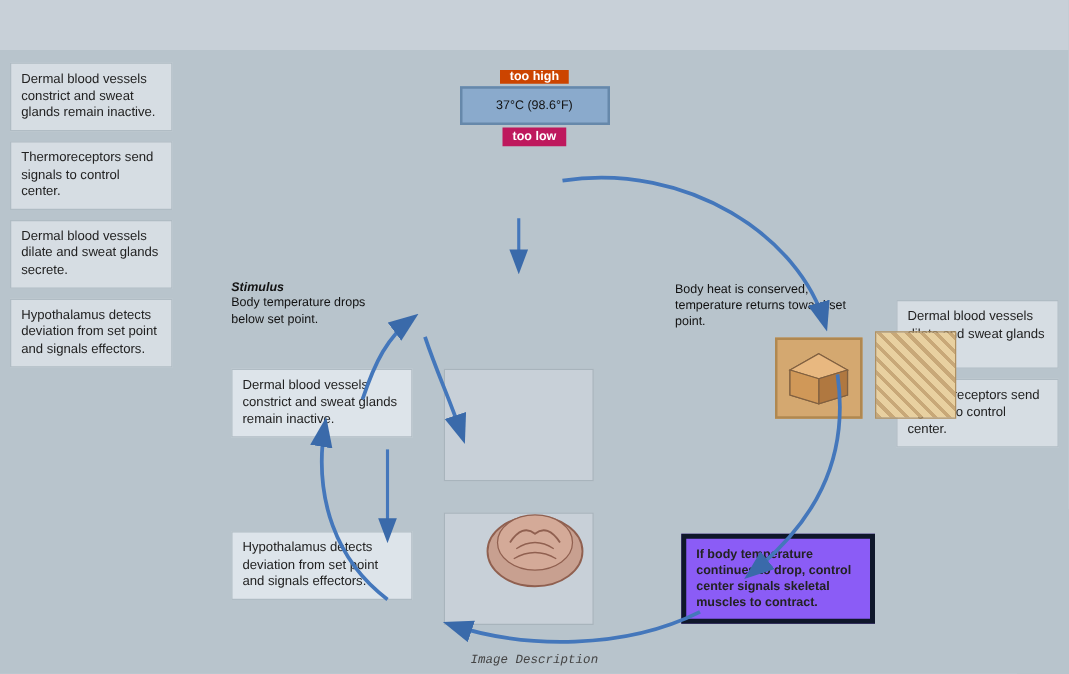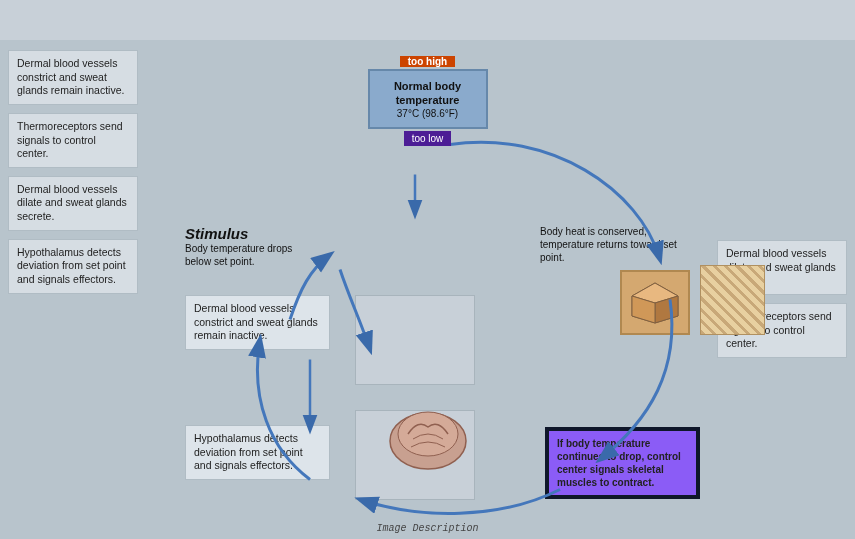--- a/index.html
+++ b/index.html
@@ -85,41 +85,41 @@
       font-weight: bold;
       font-size: 11px;
       line-height: 1.3;
     }
 
     .temp-value {
       font-size: 10px;
     }
 
     .too-low-label {
-      background: #4c1d95;
+      background: #be185d;
       color: white;
       font-size: 10px;
-      font-weight: normal;
+      font-weight: bold;
       padding: 2px 8px;
       display: inline-block;
       margin-top: 2px;
     }
 
     
     .stimulus-box {
       position: absolute;
       top: 175px;
       left: 30px;
       width: 130px;
     }
 
     .stimulus-title {
       font-style: italic;
       font-weight: bold;
-      font-size: 15px;
+      font-size: 10px;
       color: #111;
     }
 
     .stimulus-text {
       font-size: 10px;
       color: #111;
       line-height: 1.3;
     }
 
     
@@ -276,21 +276,20 @@
       <span>Dermal blood vessels dilate and sweat glands secrete.</span>
     </div>
     <div class="sidebar-card">
       <span>Thermoreceptors send signals to control center.</span>
     </div>
   </div>
 
   <div class="temp-box">
     <div class="too-high-label">too high</div>
     <div class="temp-main-box">
-      <div class="temp-title">Normal body temperature</div>
       <div class="temp-value">37°C (98.6°F)</div>
     </div>
     <div class="too-low-label">too low</div>
   </div>
 
   <div class="stimulus-box" style="position:absolute; top:185px; left:185px;">
     <div class="stimulus-title">Stimulus</div>
     <div class="stimulus-text">Body temperature drops below set point.</div>
   </div>
 

